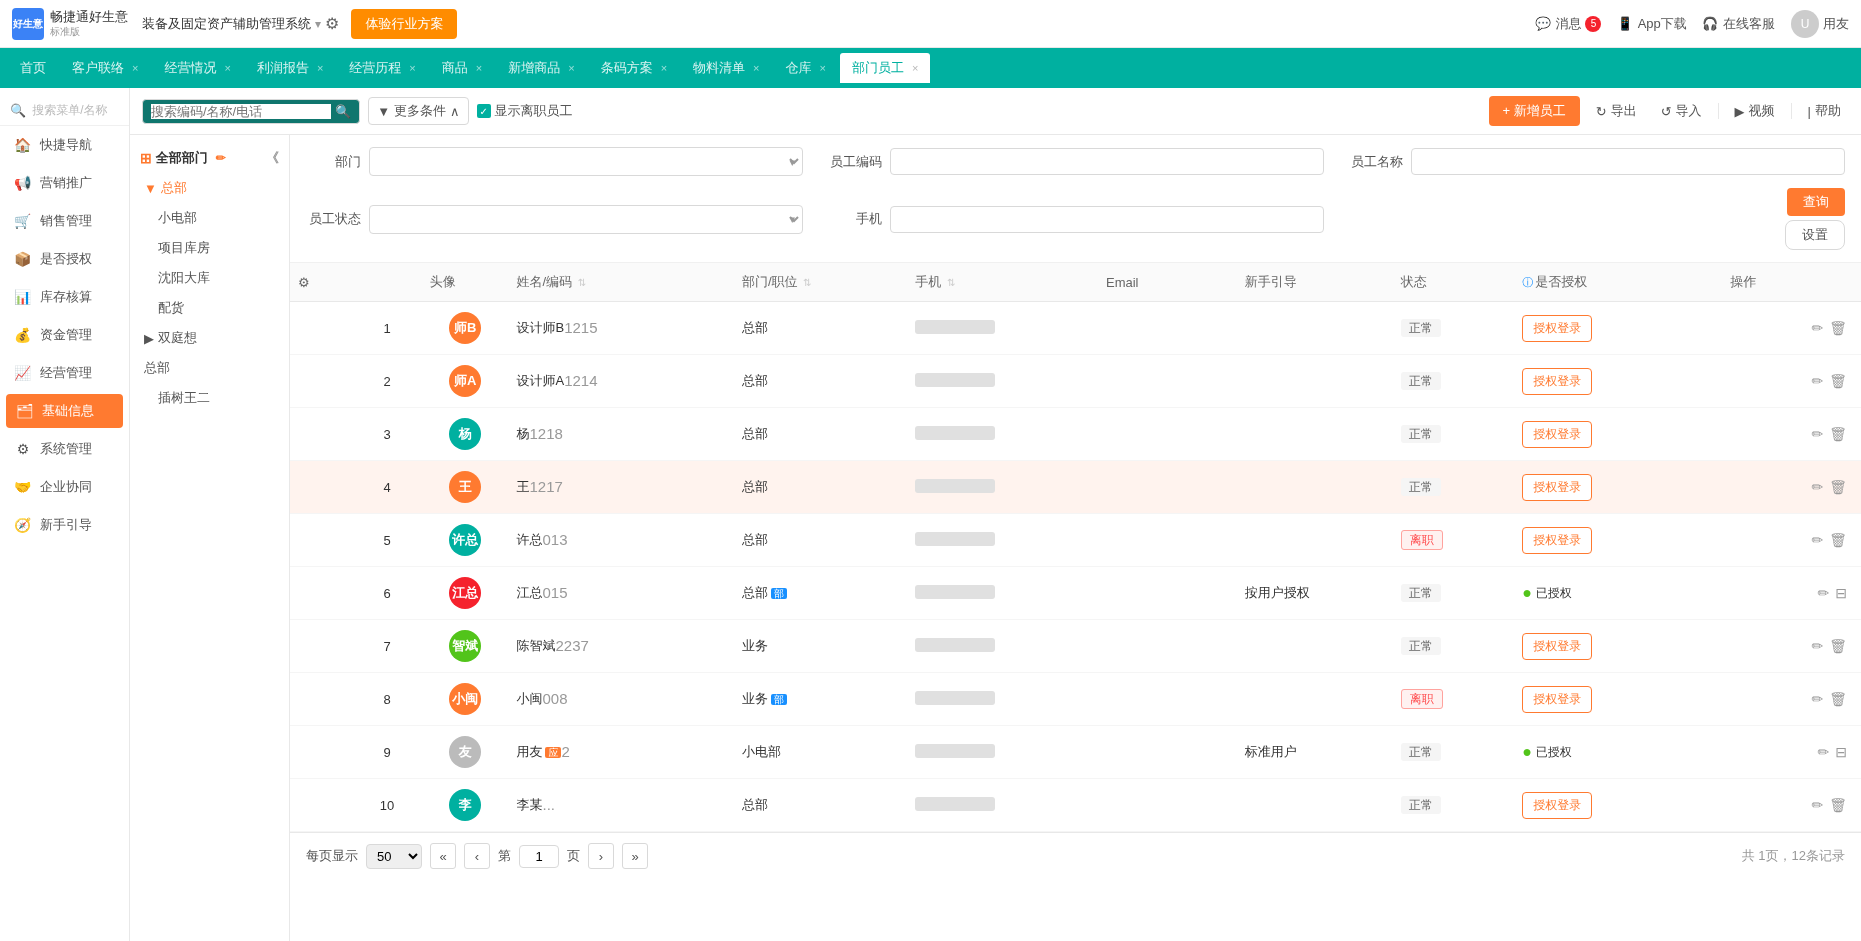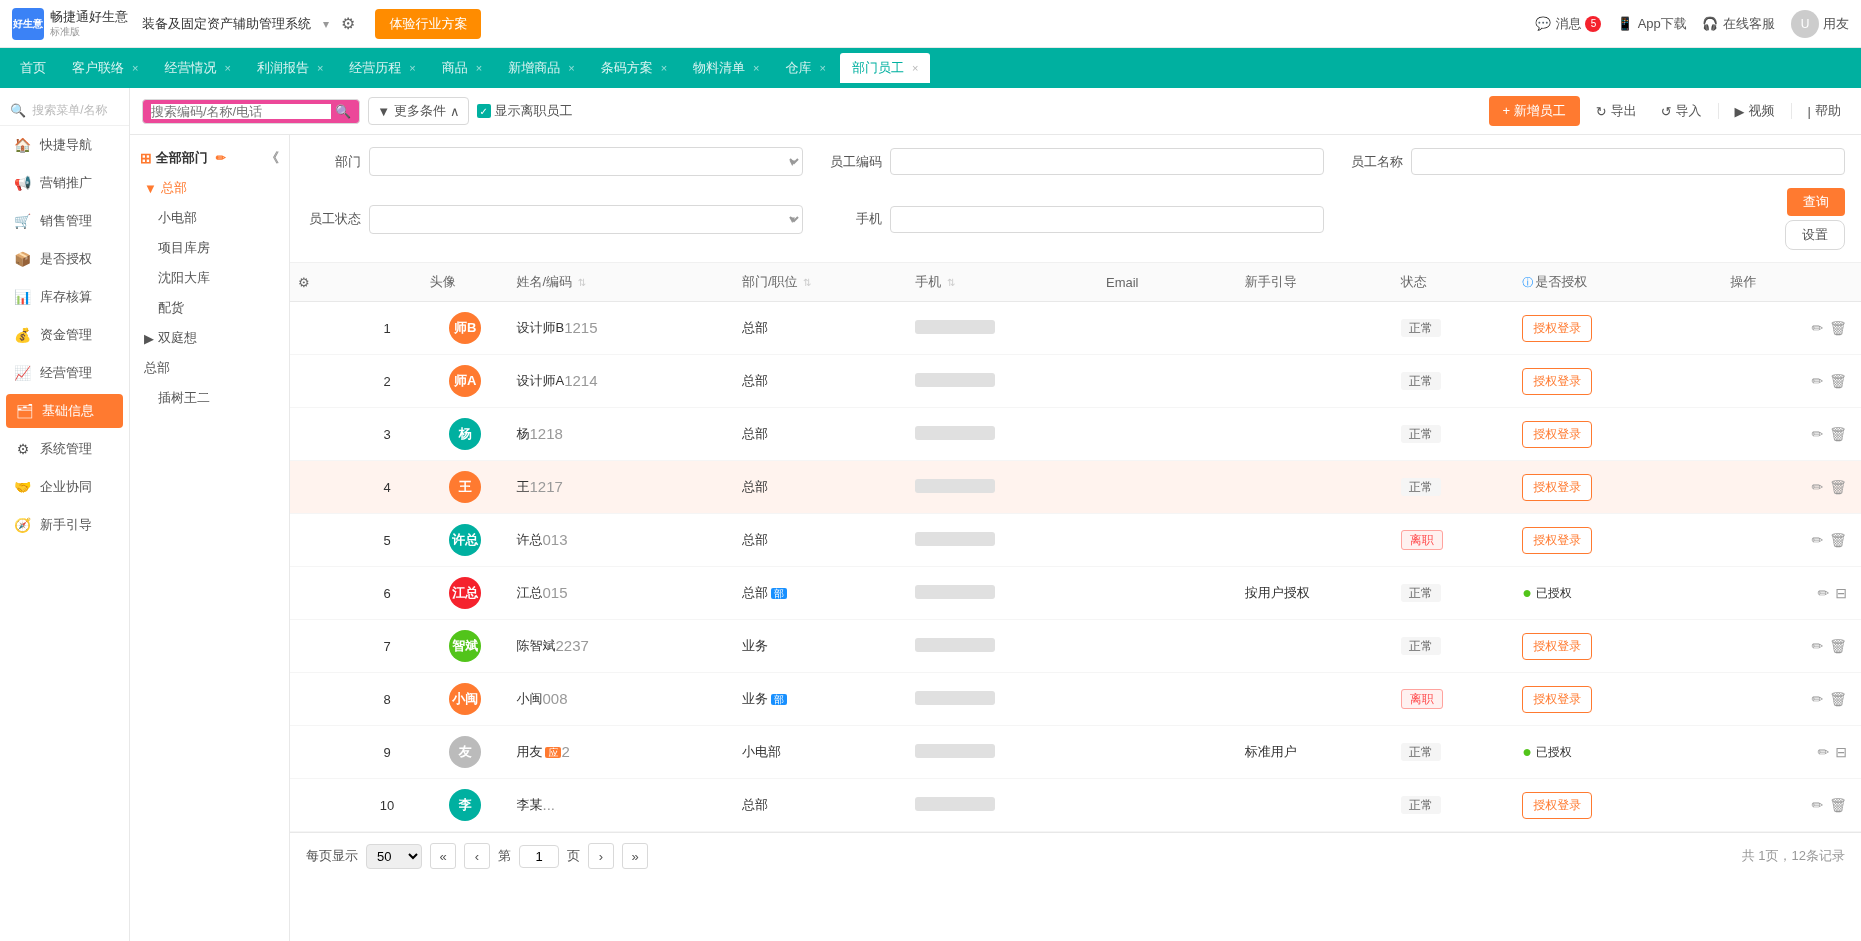--- a/index.html
+++ b/index.html
@@ -3,21 +3,21 @@
   <meta charset="utf-8">
   <style>
     * { box-sizing: border-box; margin: 0; padding: 0; font-family: 'Microsoft YaHei', Arial, sans-serif; font-size: 13px; }
     body { background: #f5f5f5; min-height: 941px; display: flex; flex-direction: column; }
 
     
     .top-bar { height: 48px; background: #fff; display: flex; align-items: center; padding: 0 12px; border-bottom: 1px solid #e8e8e8; }
     .logo-area { display: flex; align-items: center; gap: 6px; width: 130px; }
     .logo-icon { width: 32px; height: 32px; background: #3b82f6; border-radius: 4px; display: flex; align-items: center; justify-content: center; color: #fff; font-size: 10px; font-weight: bold; }
     .logo-text { font-size: 12px; color: #333; line-height: 1.3; }
-    .system-title { flex: 1; display: flex; align-items: center; gap: 12px; font-size: 14px; color: #333; }
+    .system-title { flex: 1; display: flex; align-items: center; gap: 4px; font-size: 14px; color: #333; }
     .system-title .arrow { color: #999; font-size: 12px; }
     .settings-icon { color: #666; font-size: 16px; margin-right: 8px; cursor: pointer; }
     .trial-btn { background: #ff8c00; color: #fff; border: none; border-radius: 4px; padding: 6px 14px; cursor: pointer; font-size: 13px; }
     .top-right { display: flex; align-items: center; gap: 16px; margin-left: auto; }
     .top-right-item { display: flex; align-items: center; gap: 4px; color: #555; cursor: pointer; font-size: 13px; }
     .badge { background: #f5222d; color: #fff; border-radius: 10px; padding: 0 5px; font-size: 10px; min-width: 16px; height: 16px; display: flex; align-items: center; justify-content: center; }
     .avatar { width: 28px; height: 28px; background: #ccc; border-radius: 50%; display: flex; align-items: center; justify-content: center; color: #fff; font-size: 12px; }
 
     
     .nav-tabs { height: 40px; background: #00b0a0; display: flex; align-items: center; padding: 0 8px; gap: 2px; overflow-x: auto; }
@@ -34,21 +34,21 @@
     .sidebar-search { display: flex; align-items: center; gap: 6px; padding: 6px 10px; cursor: pointer; color: #555; border-bottom: 1px solid #f0f0f0; }
     .sidebar-item { display: flex; align-items: center; gap: 8px; padding: 10px 14px; cursor: pointer; color: #555; }
     .sidebar-item.active { background: #ff7a30; color: #fff; border-radius: 4px; margin: 2px 6px; padding: 8px 10px; }
     .sidebar-item .icon { width: 18px; height: 18px; display: flex; align-items: center; justify-content: center; font-size: 14px; }
 
     
     .content { flex: 1; display: flex; flex-direction: column; overflow: hidden; }
 
     
     .toolbar { background: #fff; padding: 8px 12px; display: flex; align-items: center; gap: 8px; border-bottom: 1px solid #e8e8e8; }
-    .toolbar-search { display: flex; align-items: center; border: 1px solid #d9d9d9; border-radius: 4px; padding: 4px 8px; gap: 4px; background: #ec4899; }
+    .toolbar-search { display: flex; align-items: center; border: 1px solid #d9d9d9; border-radius: 4px; padding: 4px 8px; gap: 4px; background: #0f766e; }
     .toolbar-search input { border: none; outline: none; font-size: 13px; width: 180px; color: #999; }
     .filter-btn { display: flex; align-items: center; gap: 4px; color: #555; cursor: pointer; padding: 4px 8px; border: 1px solid #d9d9d9; border-radius: 4px; }
     .show-resigned { display: flex; align-items: center; gap: 4px; color: #555; cursor: pointer; }
     .checkbox-checked { width: 14px; height: 14px; background: #00b0a0; border-radius: 2px; display: flex; align-items: center; justify-content: center; color: #fff; font-size: 10px; }
     .toolbar-right { margin-left: auto; display: flex; align-items: center; gap: 8px; }
     .add-btn { background: #ff7a30; color: #fff; border: none; border-radius: 4px; padding: 6px 14px; cursor: pointer; font-size: 13px; display: flex; align-items: center; gap: 4px; }
     .action-btn { display: flex; align-items: center; gap: 4px; color: #555; cursor: pointer; padding: 4px 8px; }
     .separator { width: 1px; height: 16px; background: #e8e8e8; }
 
     

